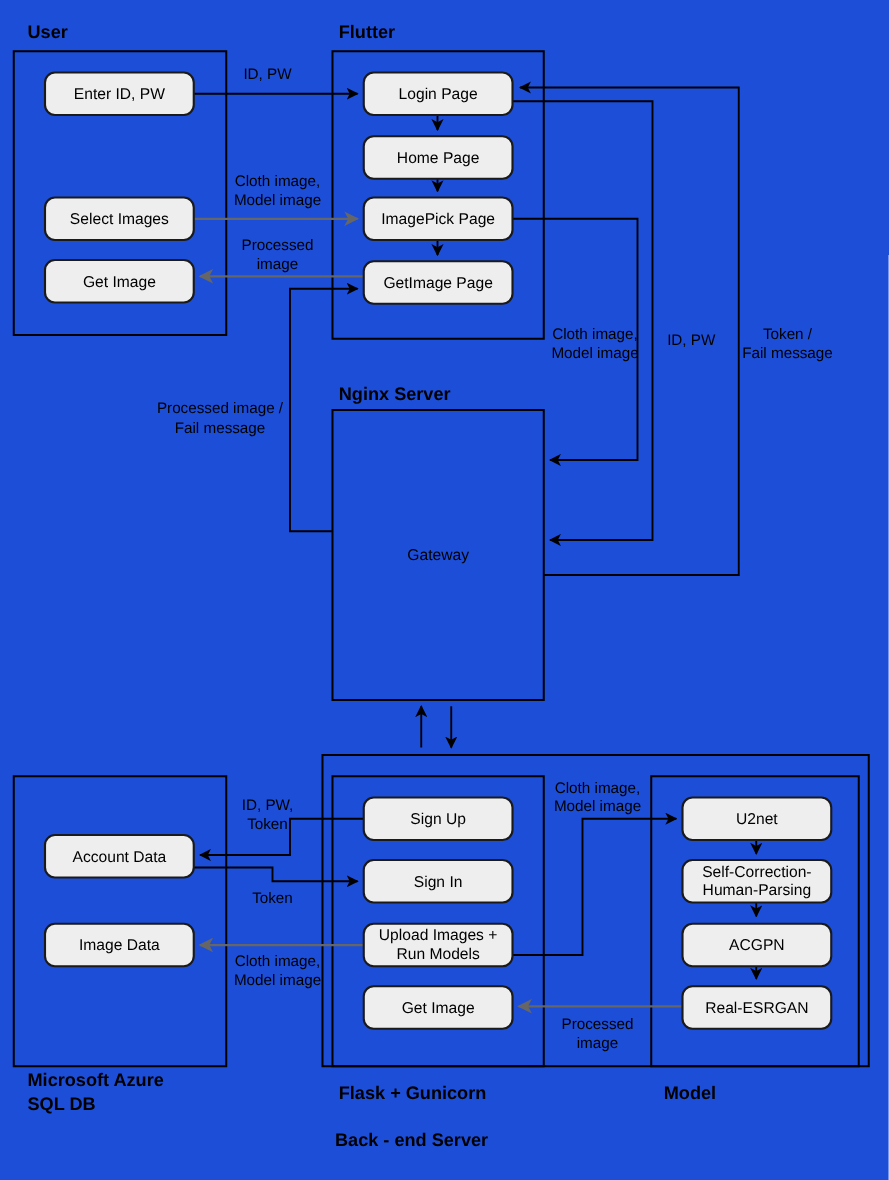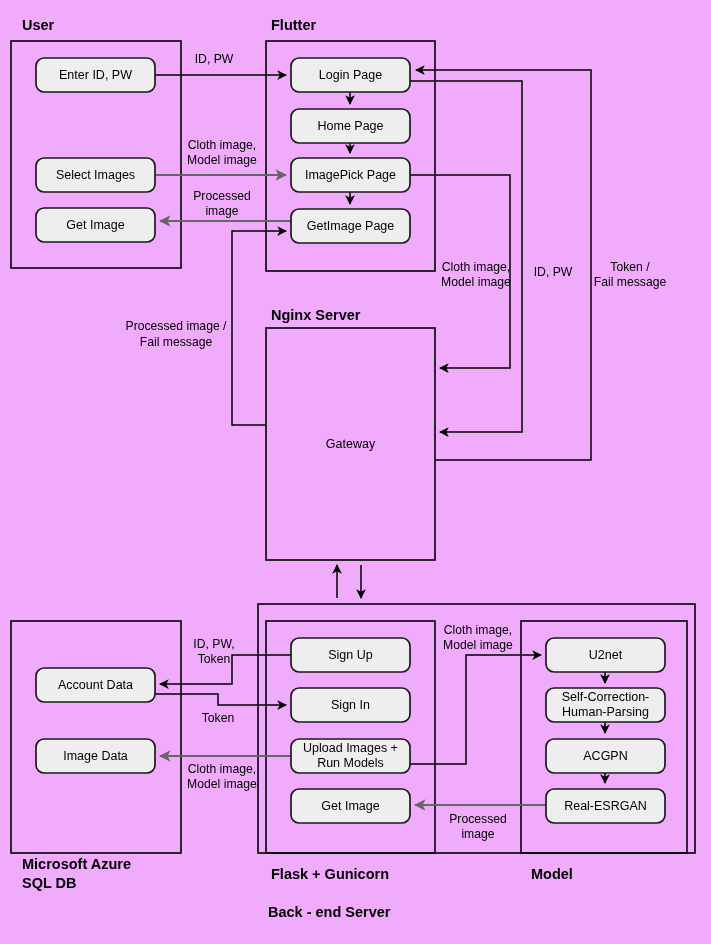--- a/index.html
+++ b/index.html
@@ -4,21 +4,21 @@
 <style>
   html, body {
     margin: 0;
     padding: 0;
     background: #ffffff;
   }
   #diagram-root {
     position: relative;
     width: 711px;
     height: 944px;
-    background: #f0abfc;
+    background: #1d4ed8;
     font-family: "Liberation Sans", sans-serif;
     overflow: hidden;
   }
   svg#diagram-svg {
     display: block;
     width: 711px;
     height: 944px;
   }
   .group-box {
     fill: none;

